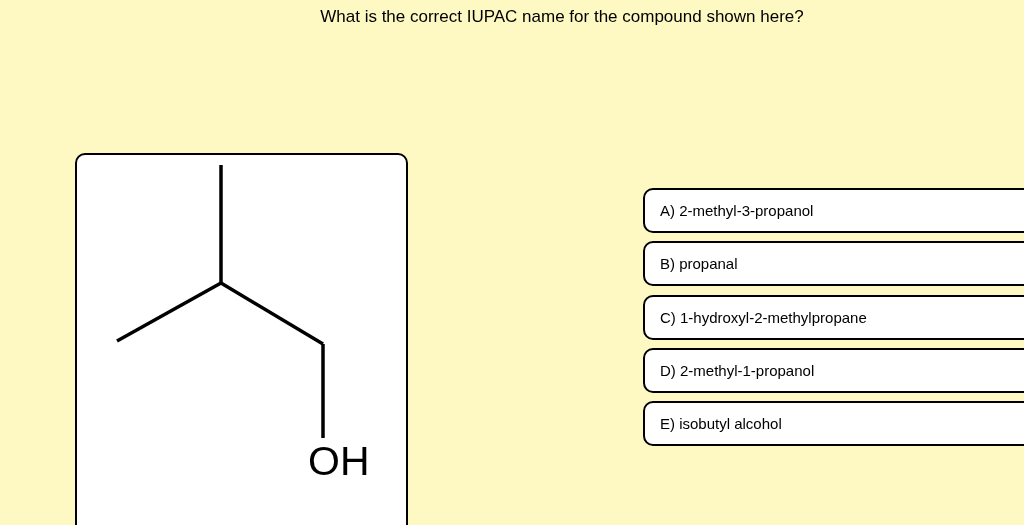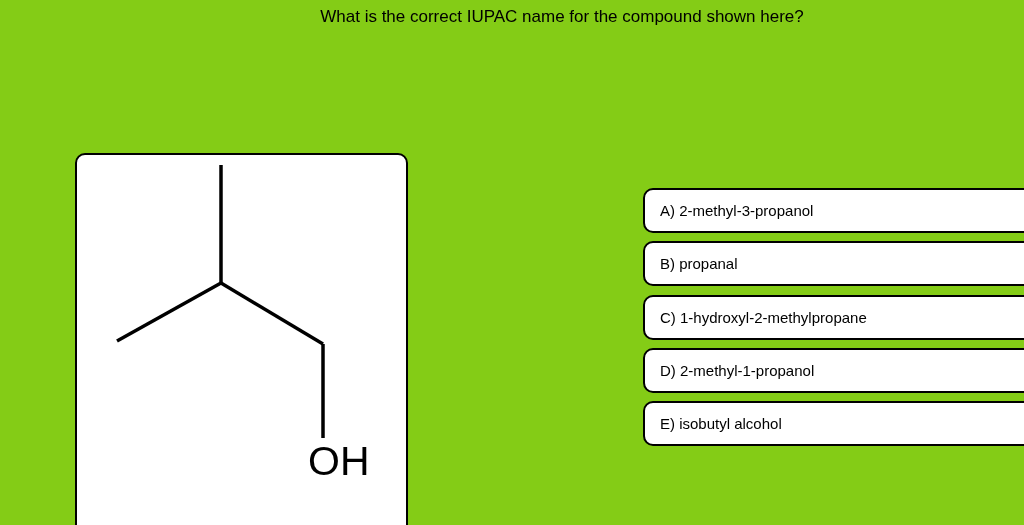--- a/index.html
+++ b/index.html
@@ -1,20 +1,20 @@
 <!DOCTYPE html>
 <html><head>
 <meta charset="utf-8">
 <style>
   html, body { margin: 0; padding: 0; background: #ffffff; }
   .page {
     position: relative;
     width: 1024px;
     height: 525px;
-    background: #84cc16;
+    background: #fef9c3;
     overflow: hidden;
     font-family: "Liberation Sans", sans-serif;
     color: #000000;
   }
   .question-title {
     position: absolute;
     top: 7px;
     left: 0;
     width: 1124px;            
     text-align: center;

